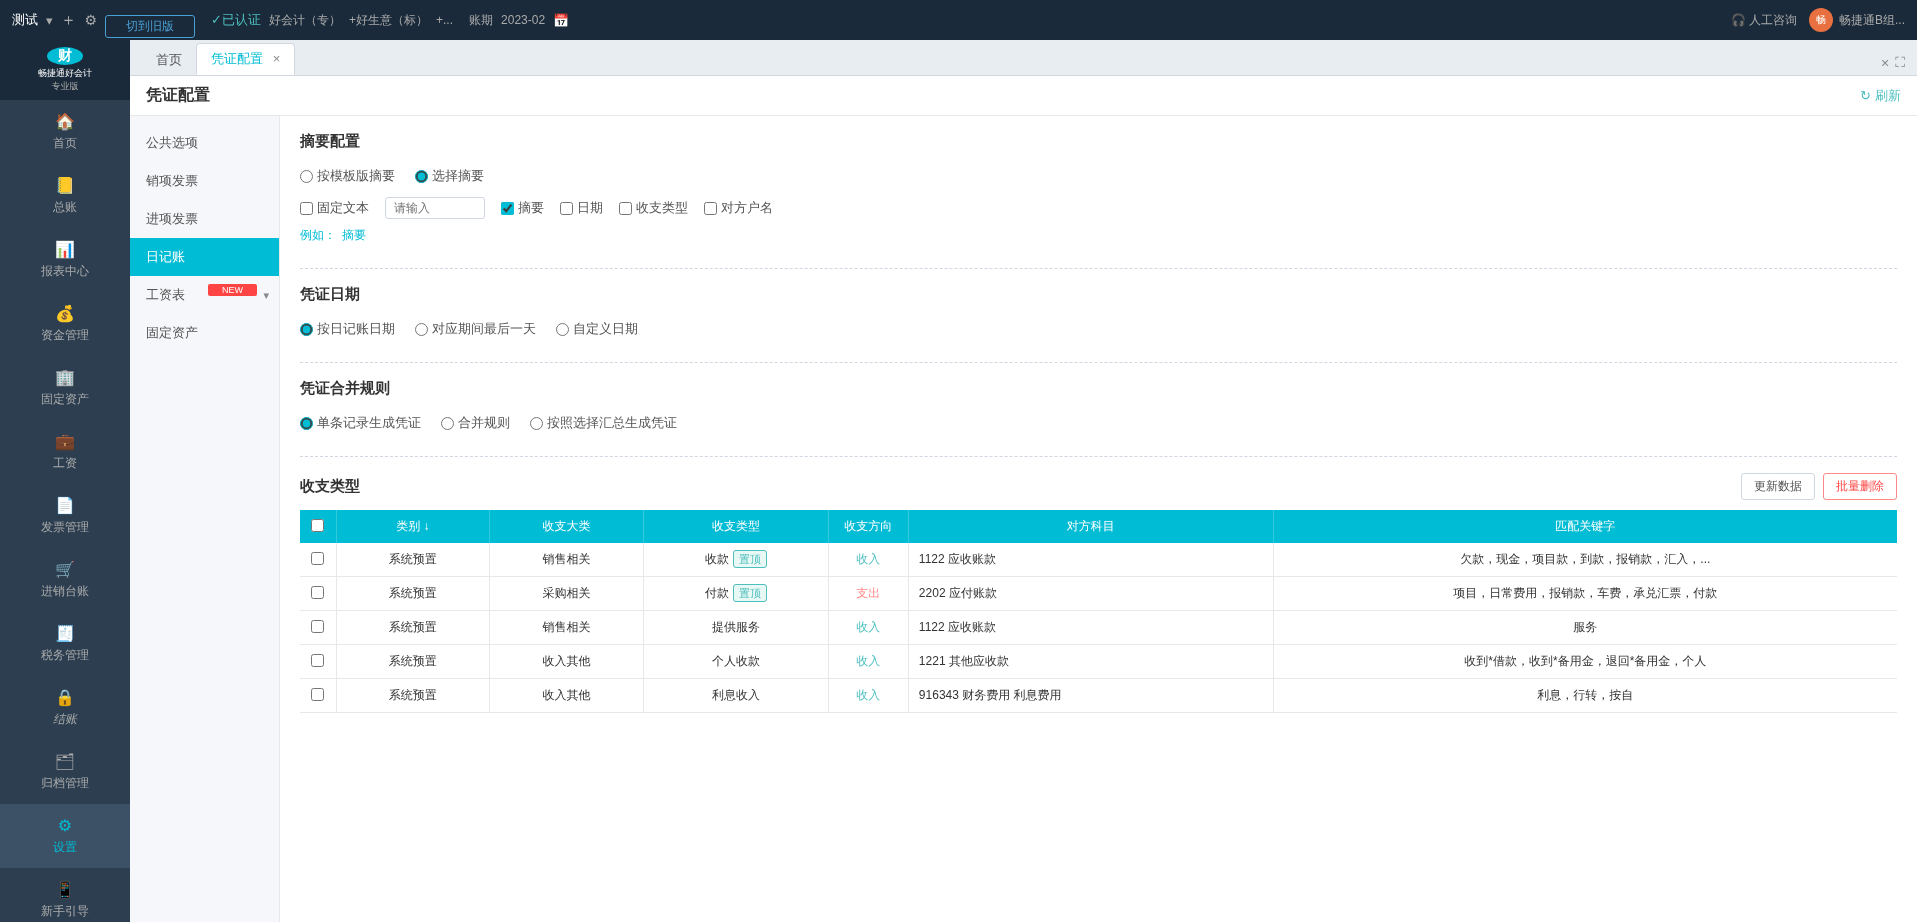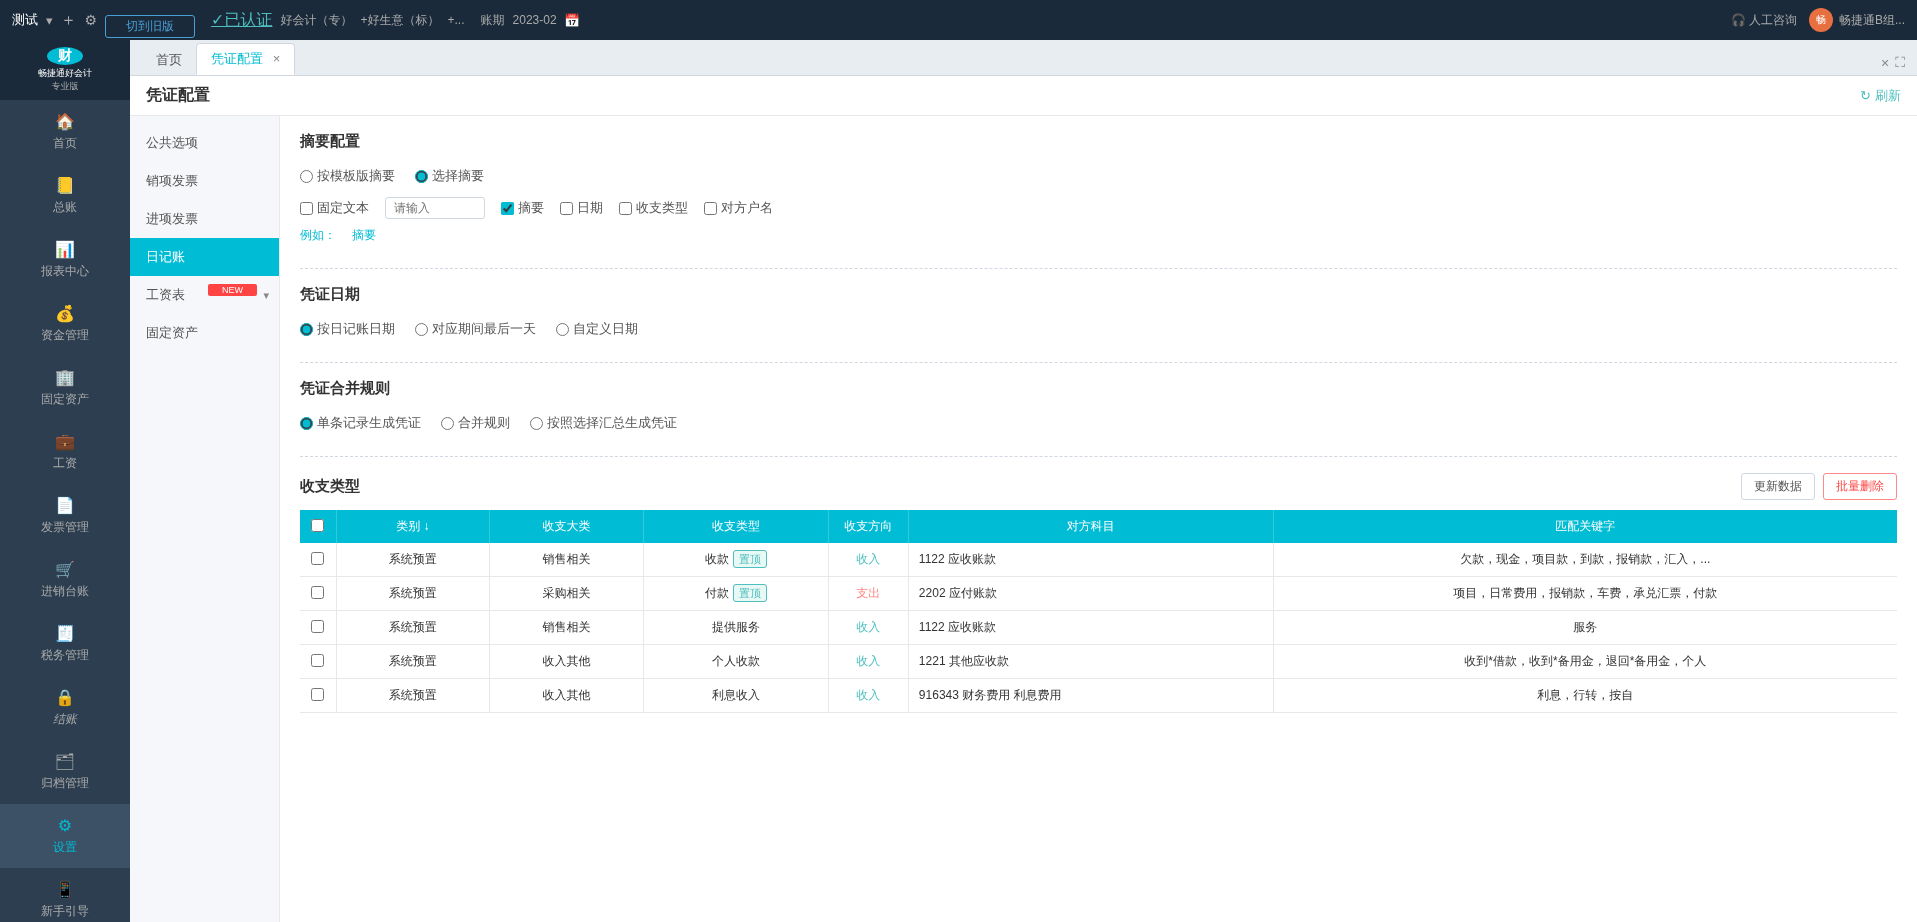--- a/index.html
+++ b/index.html
@@ -94,21 +94,21 @@
   </style>
 </head>
 <body>
 
 <div class="top-bar">
   <span style="color:#fff;font-size:13px;">测试</span>
   <span style="color:#aaa;cursor:pointer;">▾</span>
   <span style="color:#aaa;font-size:16px;cursor:pointer;">＋</span>
   <span style="color:#aaa;font-size:14px;cursor:pointer;">⚙</span>
   <button style="background:transparent;border:1px solid #4a9fd4;color:#4a9fd4;border-radius:3px;padding:2px 20px;font-size:12px;cursor:pointer;margin-top:13px;">切到旧版</button>
-  <span style="color:#4dbfbf;font-size:16px;margin-left:8px;text-decoration:underline;">✓已认证</span>
+  <span style="color:#4dbfbf;font-size:13px;margin-left:8px;">✓已认证</span>
   <span style="color:#aaa;font-size:12px;">好会计（专）</span>
   <span style="color:#aaa;font-size:12px;">+好生意（标）</span>
   <span style="color:#aaa;font-size:12px;">+...</span>
   <span style="color:#aaa;font-size:12px;margin-left:8px;">账期</span>
   <span style="color:#aaa;font-size:12px;">2023-02</span>
   <span style="color:#aaa;font-size:13px;cursor:pointer;">📅</span>
   <div style="margin-left:auto;display:flex;align-items:center;gap:12px;">
     <span style="color:#aaa;font-size:12px;cursor:pointer;display:flex;align-items:center;gap:3px;">
       <span>🎧</span>
       <span>人工咨询</span>
@@ -272,21 +272,21 @@
               <label class="checkbox-label">
                 <input type="checkbox" class="checkbox-input" style="">
                 <span>收支类型</span>
               </label>
               <label class="checkbox-label">
                 <input type="checkbox" class="checkbox-input" style="">
                 <span>对方户名</span>
               </label>
             </div>
 
-            <div style="display:flex;align-items:center;gap:16px;margin-top:6px;">
+            <div style="display:flex;align-items:center;gap:6px;margin-top:6px;">
               <span style="color:#00bcd4;font-size:12px;">例如：</span>
               <span style="color:#00bcd4;font-size:12px;">摘要</span>
             </div>
           </div>
 
           <hr class="section-divider">
 
           <div class="section">
             <div class="section-title">凭证日期</div>
             <div class="radio-group">

